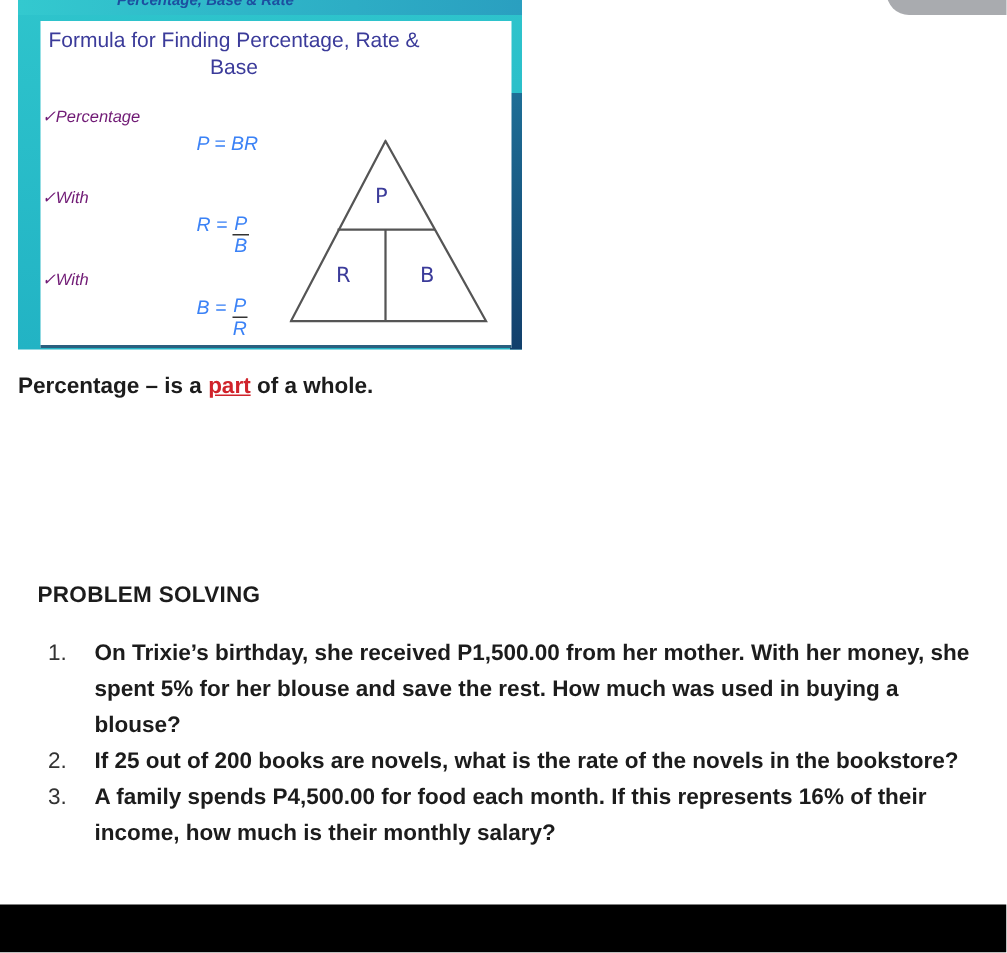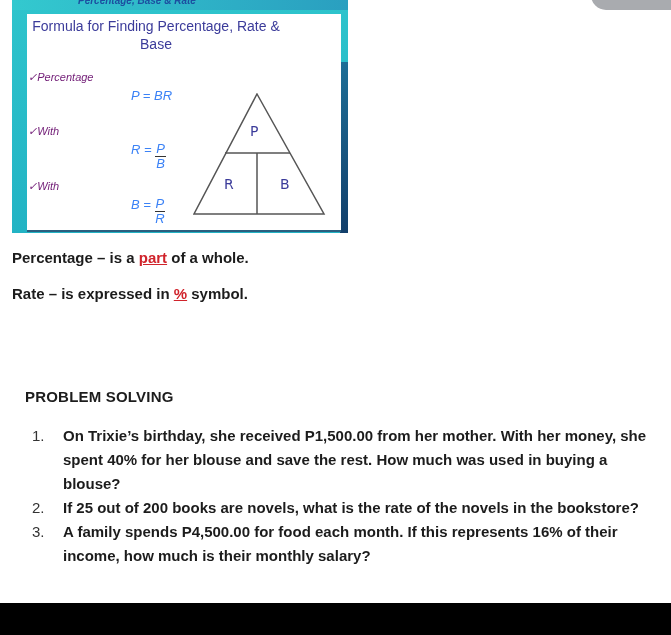--- a/index.html
+++ b/index.html
@@ -74,29 +74,28 @@
       <line x1="64" y1="60" x2="64" y2="121" stroke="#555" stroke-width="1.5"></line>
     </svg>
     <div style="position:absolute; left:223px; top:109px; font-family:'DejaVu Sans',sans-serif; font-size:14px; color:#3b3b9a;">P</div>
     <div style="position:absolute; left:197px; top:162px; font-family:'DejaVu Sans',sans-serif; font-size:14px; color:#3b3b9a;">R</div>
     <div style="position:absolute; left:253px; top:162px; font-family:'DejaVu Sans',sans-serif; font-size:14px; color:#3b3b9a;">B</div>
   </div>
 </div>
 
 <div class="defs">
   <div><span>Percentage</span><span> – is a </span><span class="kw">part</span><span> of a whole.</span></div>
-  <div><span>Rate</span><span> – is expressed in </span><span class="kw">%</span><span> symbol.</span></div>
 </div>
 
 <div class="ps-title">PROBLEM SOLVING</div>
 
 <div class="problems">
   <div class="prob">
     <span class="n">1.</span>
-    <span class="t">On Trixie’s birthday, she received P1,500.00 from her mother. With her money, she spent 40% for her blouse and save the rest. How much was used in buying a blouse?</span>
+    <span class="t">On Trixie’s birthday, she received P1,500.00 from her mother. With her money, she spent 5% for her blouse and save the rest. How much was used in buying a blouse?</span>
   </div>
   <div class="prob">
     <span class="n">2.</span>
     <span class="t">If 25 out of 200 books are novels, what is the rate of the novels in the bookstore?</span>
   </div>
   <div class="prob">
     <span class="n">3.</span>
     <span class="t">A family spends P4,500.00 for food each month. If this represents 16% of their income, how much is their monthly salary?</span>
   </div>
 </div>

